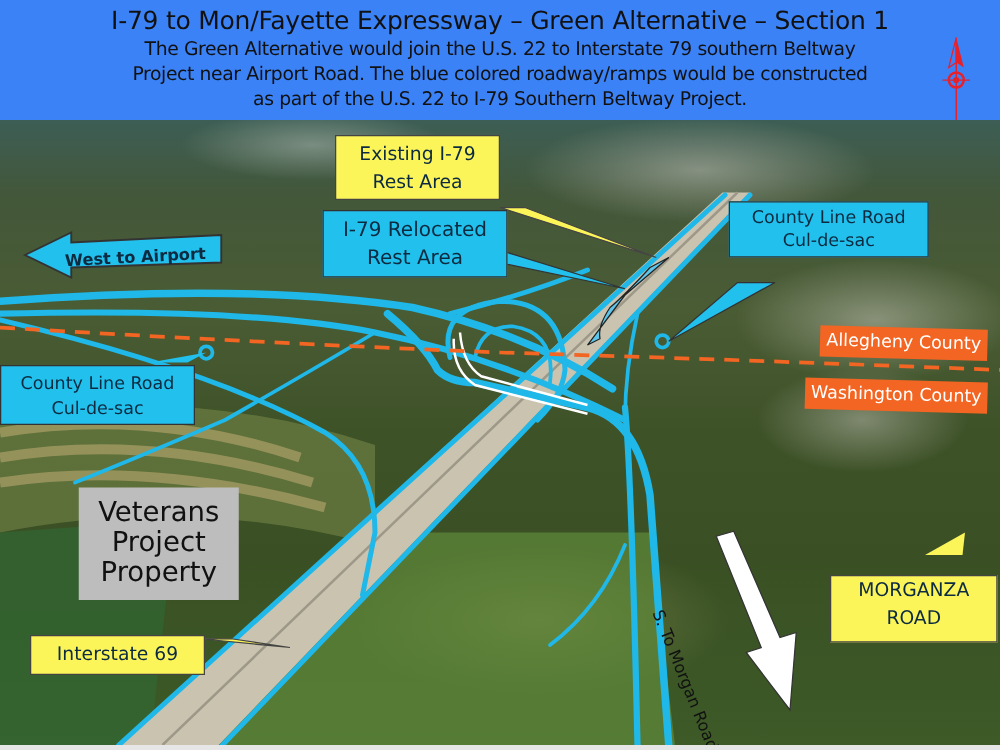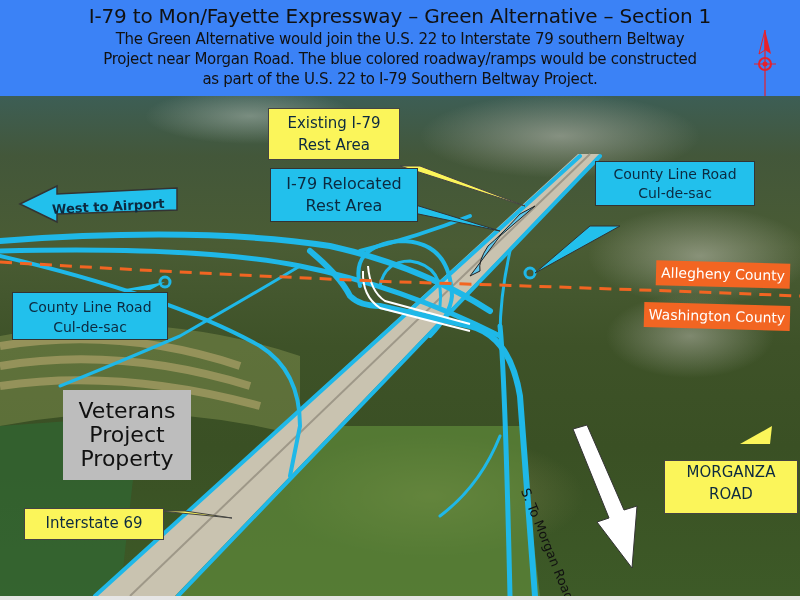--- a/index.html
+++ b/index.html
@@ -16,34 +16,34 @@
       radial-gradient(ellipse 150px 40px at 250px 20px, rgba(180,190,180,0.5), transparent 70%),
       radial-gradient(ellipse 160px 70px at 700px 160px, rgba(200,200,190,0.5), transparent 70%),
       radial-gradient(ellipse 120px 60px at 690px 240px, rgba(190,190,180,0.5), transparent 70%),
       radial-gradient(ellipse 220px 90px at 430px 400px, rgba(150,150,90,0.55), transparent 70%),
       linear-gradient(180deg, #3d5e55 0%, #43573a 12%, #4a5c34 30%, #3e5228 50%, #3a5024 70%, #3d5a27 100%);
   }
   .photo svg { position: absolute; left: 0; top: 0; }
 
   .callout { position: absolute; box-sizing: border-box; text-align: center; color: #0c2a40; }
   .c-yellow { background: #fbf55a; border: 1.5px solid #444; }
-  .c-blue { background: #22c0ec; border: 1.5px solid #333; margin-left: 12px; }
+  .c-blue { background: #22c0ec; border: 1.5px solid #333; }
   .c-gray { background: #bdbdbd; color: #111; }
   .c-orange { background: #f26522; color: #fff; font-size: 14px; }
   .arrow-label { position: absolute; font-weight: bold; font-size: 13px; color: #0c2a40; }
 </style>
 </head>
 <body>
 
 <div class="slide">
 
   <div class="header">
     <div class="title">I-79 to Mon/Fayette Expressway – Green Alternative – Section 1</div>
     <div class="desc">The Green Alternative would join the U.S. 22 to Interstate 79 southern Beltway</div>
-    <div class="desc">Project near Morgan Road.  The blue colored roadway/ramps would be constructed</div>
+    <div class="desc">Project near Airport Road.  The blue colored roadway/ramps would be constructed</div>
     <div class="desc">as part of the U.S. 22 to I-79 Southern Beltway Project.</div>
     <svg class="north" viewBox="0 0 26 70" width="26" height="70">
       <line x1="13" y1="4" x2="13" y2="70" stroke="#e8202a" stroke-width="1.2"></line>
       <polygon points="13,2 19,26 13,22" fill="#e8202a"></polygon>
       <polygon points="13,2 7,26 13,22" fill="none" stroke="#e8202a" stroke-width="1"></polygon>
       <line x1="2" y1="36" x2="24" y2="36" stroke="#e8202a" stroke-width="1"></line>
       <circle cx="13" cy="36" r="6" fill="none" stroke="#e8202a" stroke-width="2"></circle>
       <circle cx="13" cy="36" r="2.5" fill="#e8202a"></circle>
     </svg>
   </div>

